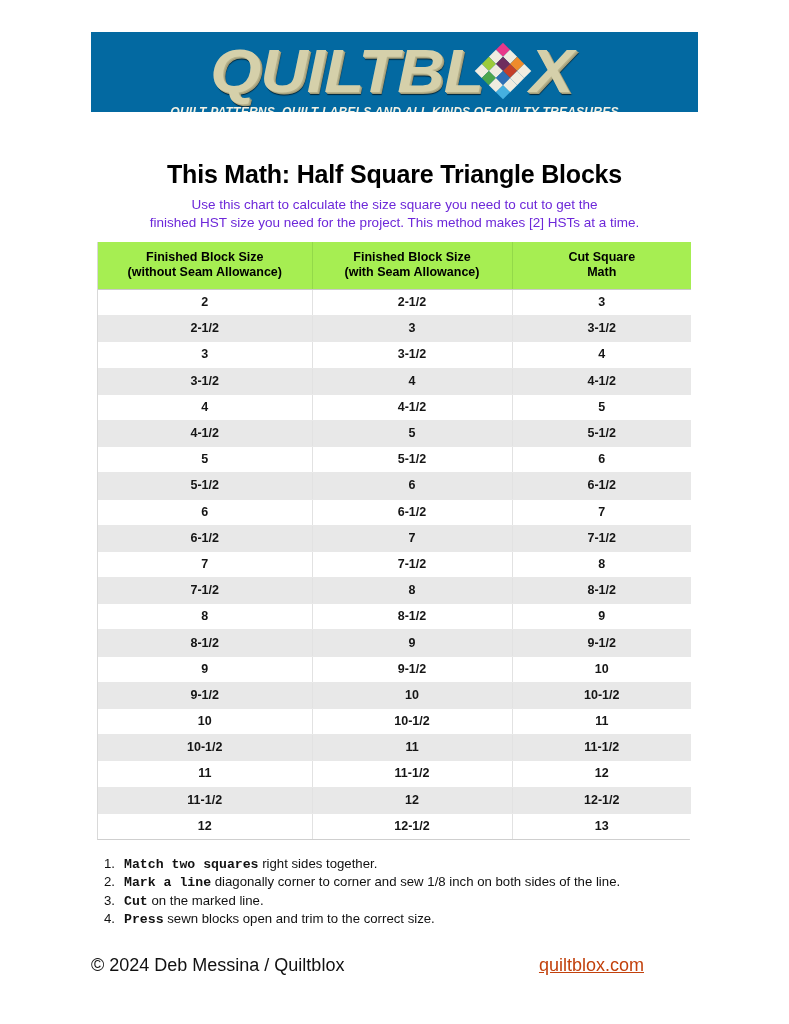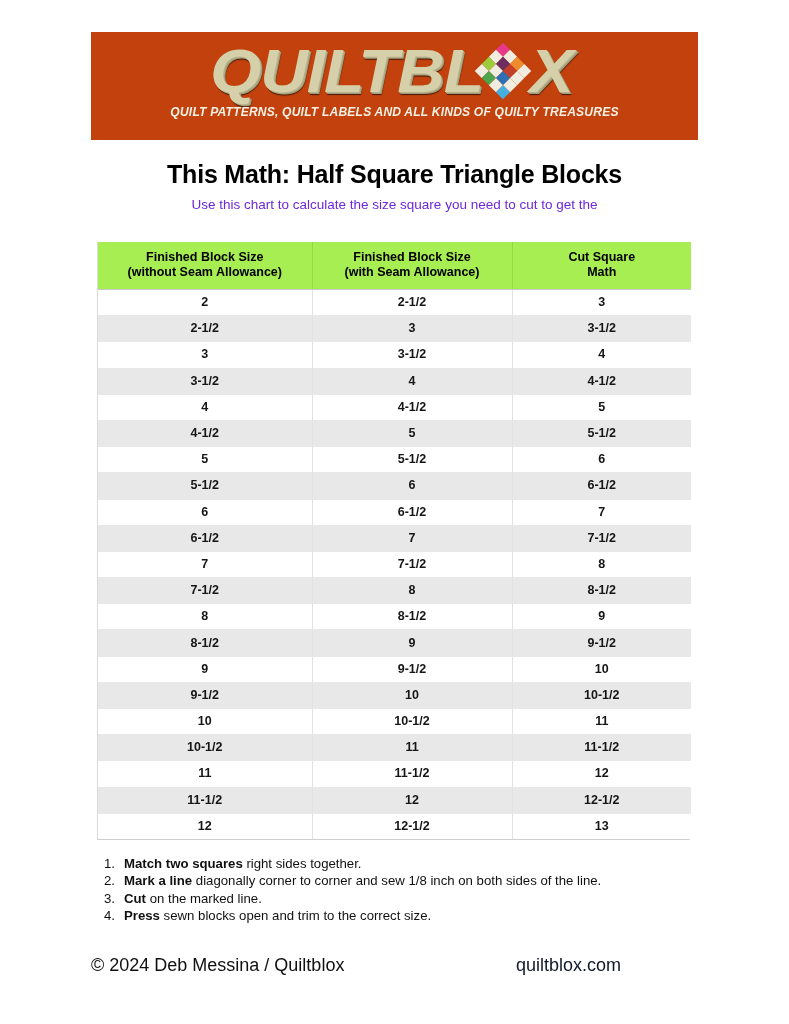--- a/index.html
+++ b/index.html
@@ -20,22 +20,22 @@
     background: #ffffff;
     overflow: hidden;
   }
 
   
   .banner {
     position: absolute;
     left: 91px;
     top: 32px;
     width: 607px;
-    height: 108px;
-    background: #c2410c;
+    height: 80px;
+    background: #0369a1;
     overflow: hidden;
   }
 
   .logo-row {
     position: absolute;
     left: 0;
     top: 6px;
     width: 607px;
     height: 66px;
     display: flex;
@@ -196,38 +196,39 @@
     color: #111111;
   }
   .step-num {
     width: 26px;
     flex: 0 0 26px;
     text-align: right;
     padding-right: 9px;
     color: #111111;
   }
   .step-text { white-space: nowrap; }
-  .step-text b { font-weight: bold; }
+  .step-text b { font-weight: bold; font-family: Liberation Mono, monospace; }
 
   
   .footer {
     position: absolute;
     left: 91px;
     top: 957px;
     width: 607px;
     display: flex;
     justify-content: space-between;
     align-items: baseline;
     font-size: 18px;
     line-height: 17px;
     color: #111111;
   }
   .footer .site {
-    color: #0f172a;
-    margin-right: 77px;
+    text-decoration: underline;
+    color: #c2410c;
+    margin-right: 54px;
   }
 </style>
 </head>
 <body>
 
 <div class="page">
 
   <div class="banner">
     <div class="logo-row">
       <span class="logo-word">QUILTBL</span>
@@ -253,20 +254,21 @@
       </span>
       <span class="logo-word">X</span>
     </div>
     <div class="tagline">QUILT PATTERNS, QUILT LABELS AND ALL KINDS OF QUILTY TREASURES</div>
   </div>
 
   <h1 class="title">This Math: Half Square Triangle Blocks</h1>
 
   <div class="subtitle">
     <span class="sub-line">Use this chart to calculate the size square you need to cut to get the</span>
+    <span class="sub-line">finished HST size you need for the project. This method makes [2] HSTs at a time.</span>
   </div>
 
   <div class="table-wrap">
     <table class="chart">
       <colgroup>
         <col class="c1">
           <col class="c2">
           <col class="c3">
       </colgroup>
       <thead>

